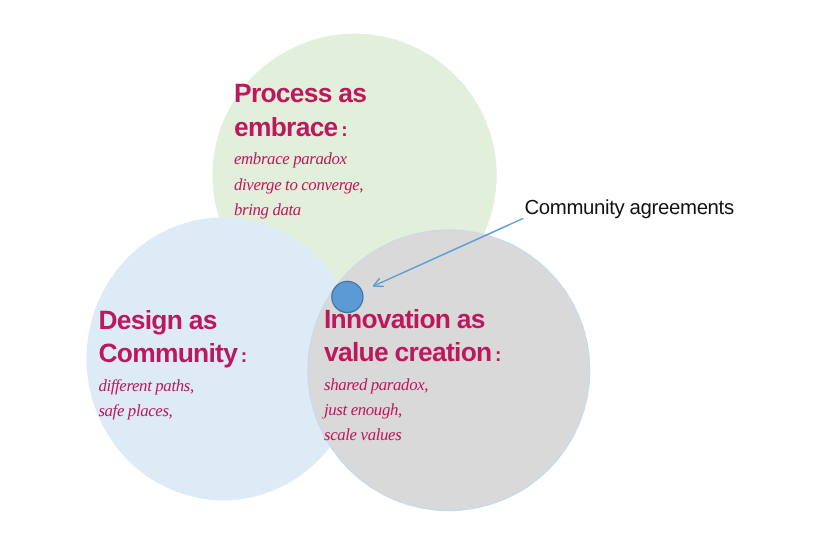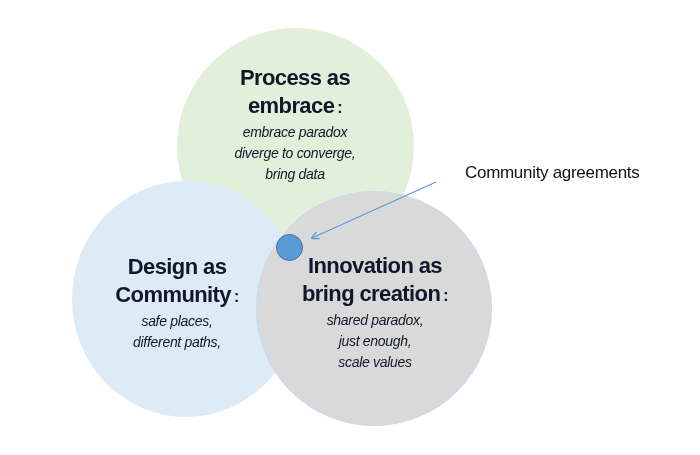--- a/index.html
+++ b/index.html
@@ -1,29 +1,29 @@
 <!DOCTYPE html>
 <html><head>
   <meta charset="utf-8">
   <style>
     html, body { margin: 0; padding: 0; background: #ffffff; }
     body { width: 700px; height: 455px; position: relative; overflow: hidden; font-family: "Liberation Sans", sans-serif; }
     .circle { position: absolute; border-radius: 50%; }
     .c-green { left: 177px; top: 28px; width: 237px; height: 236px; background: #e2efda; }
     .c-blue  { left: 72px; top: 181px; width: 228px; height: 236px; background: #ddebf7; }
     .c-gray  { left: 256px; top: 191px; width: 236px; height: 235px; background: #d9d9d9; border: 1.5px solid #c9d9ea; box-sizing: border-box; }
-    .block { position: absolute; text-align: center; color: #0f172a; }
+    .block { position: absolute; text-align: left; color: #be185d; }
     .title { font-family: "Liberation Sans", sans-serif; font-weight: bold; font-size: 22px; line-height: 28px; letter-spacing: -0.6px; }
     .colon { font-size: 16px; margin-left: 3px; }
-    .sub { font-family: Liberation Sans, sans-serif; font-style: italic; font-size: 14px; line-height: 21px; letter-spacing: -0.3px; }
+    .sub { font-family: Liberation Serif, serif; font-style: italic; font-size: 14px; line-height: 21px; letter-spacing: -0.3px; }
     .b-green { left: 195px; top: 64px; width: 200px; }
     .b-blue  { left: 82px; top: 253px; width: 190px; }
     .b-gray  { left: 270px; top: 252px; width: 210px; }
     .dot { position: absolute; left: 276px; top: 234px; width: 27px; height: 27px; border-radius: 50%; background: #5b9bd5; border: 1.5px solid #41719c; box-sizing: border-box; }
-    .callout { position: absolute; left: 437px; top: 163px; font-size: 17px; color: #111; letter-spacing: -0.3px; white-space: nowrap; margin-left: 28px; }
+    .callout { position: absolute; left: 437px; top: 163px; font-size: 17px; color: #111; letter-spacing: -0.3px; white-space: nowrap; }
     svg.arrow { position: absolute; left: 0; top: 0; }
   </style>
 </head>
 <body>
 
 <div class="circle c-green"></div>
 <div class="circle c-blue"></div>
 <div class="circle c-gray"></div>
 
 <div class="block b-green">
@@ -34,28 +34,28 @@
   <div class="sub">embrace paradox</div>
   <div class="sub">diverge to converge,</div>
   <div class="sub">bring data</div>
 </div>
 
 <div class="block b-blue">
   <div class="title">
     <span>Design as</span><br>
     <span>Community</span><span class="colon">:</span>
   </div>
+  <div class="sub">different paths,</div>
   <div class="sub">safe places,</div>
-  <div class="sub">different paths,</div>
 </div>
 
 <div class="block b-gray">
   <div class="title">
     <span>Innovation as</span><br>
-    <span>bring creation</span><span class="colon">:</span>
+    <span>value creation</span><span class="colon">:</span>
   </div>
   <div class="sub">shared paradox,</div>
   <div class="sub">just enough,</div>
   <div class="sub">scale values</div>
 </div>
 
 <div class="dot"></div>
 
 <svg class="arrow" width="700" height="455">
   <defs>

